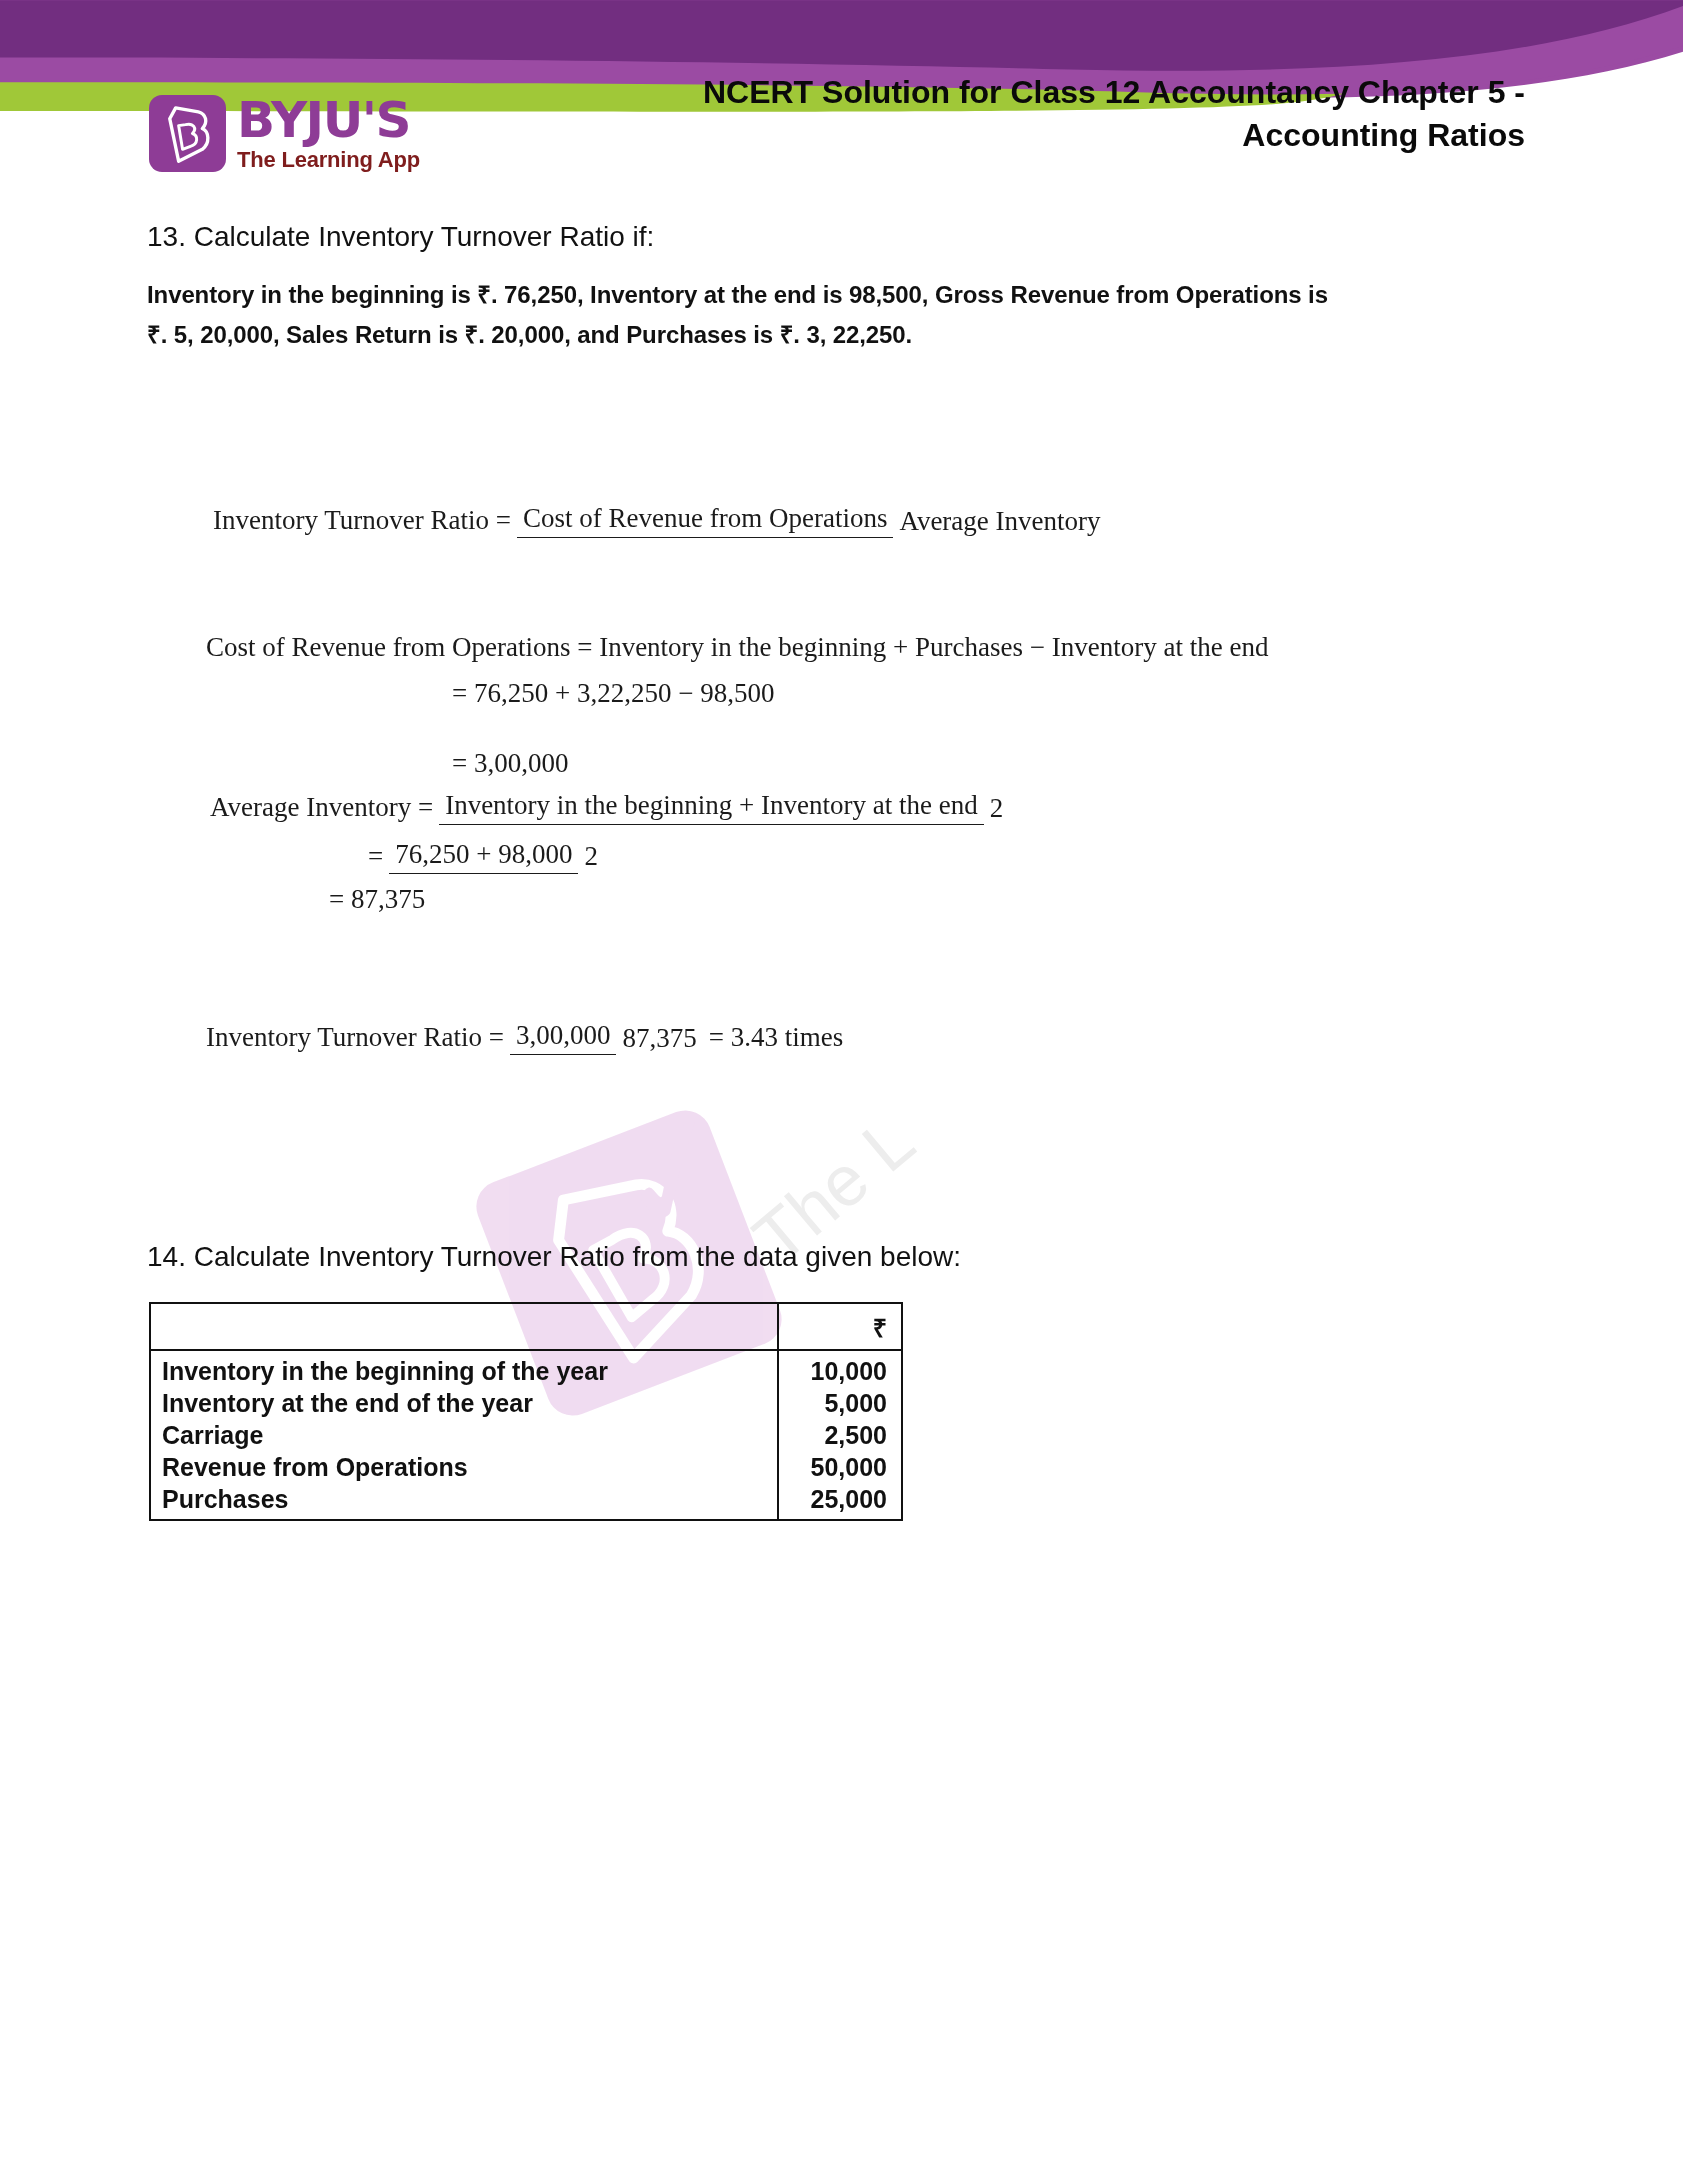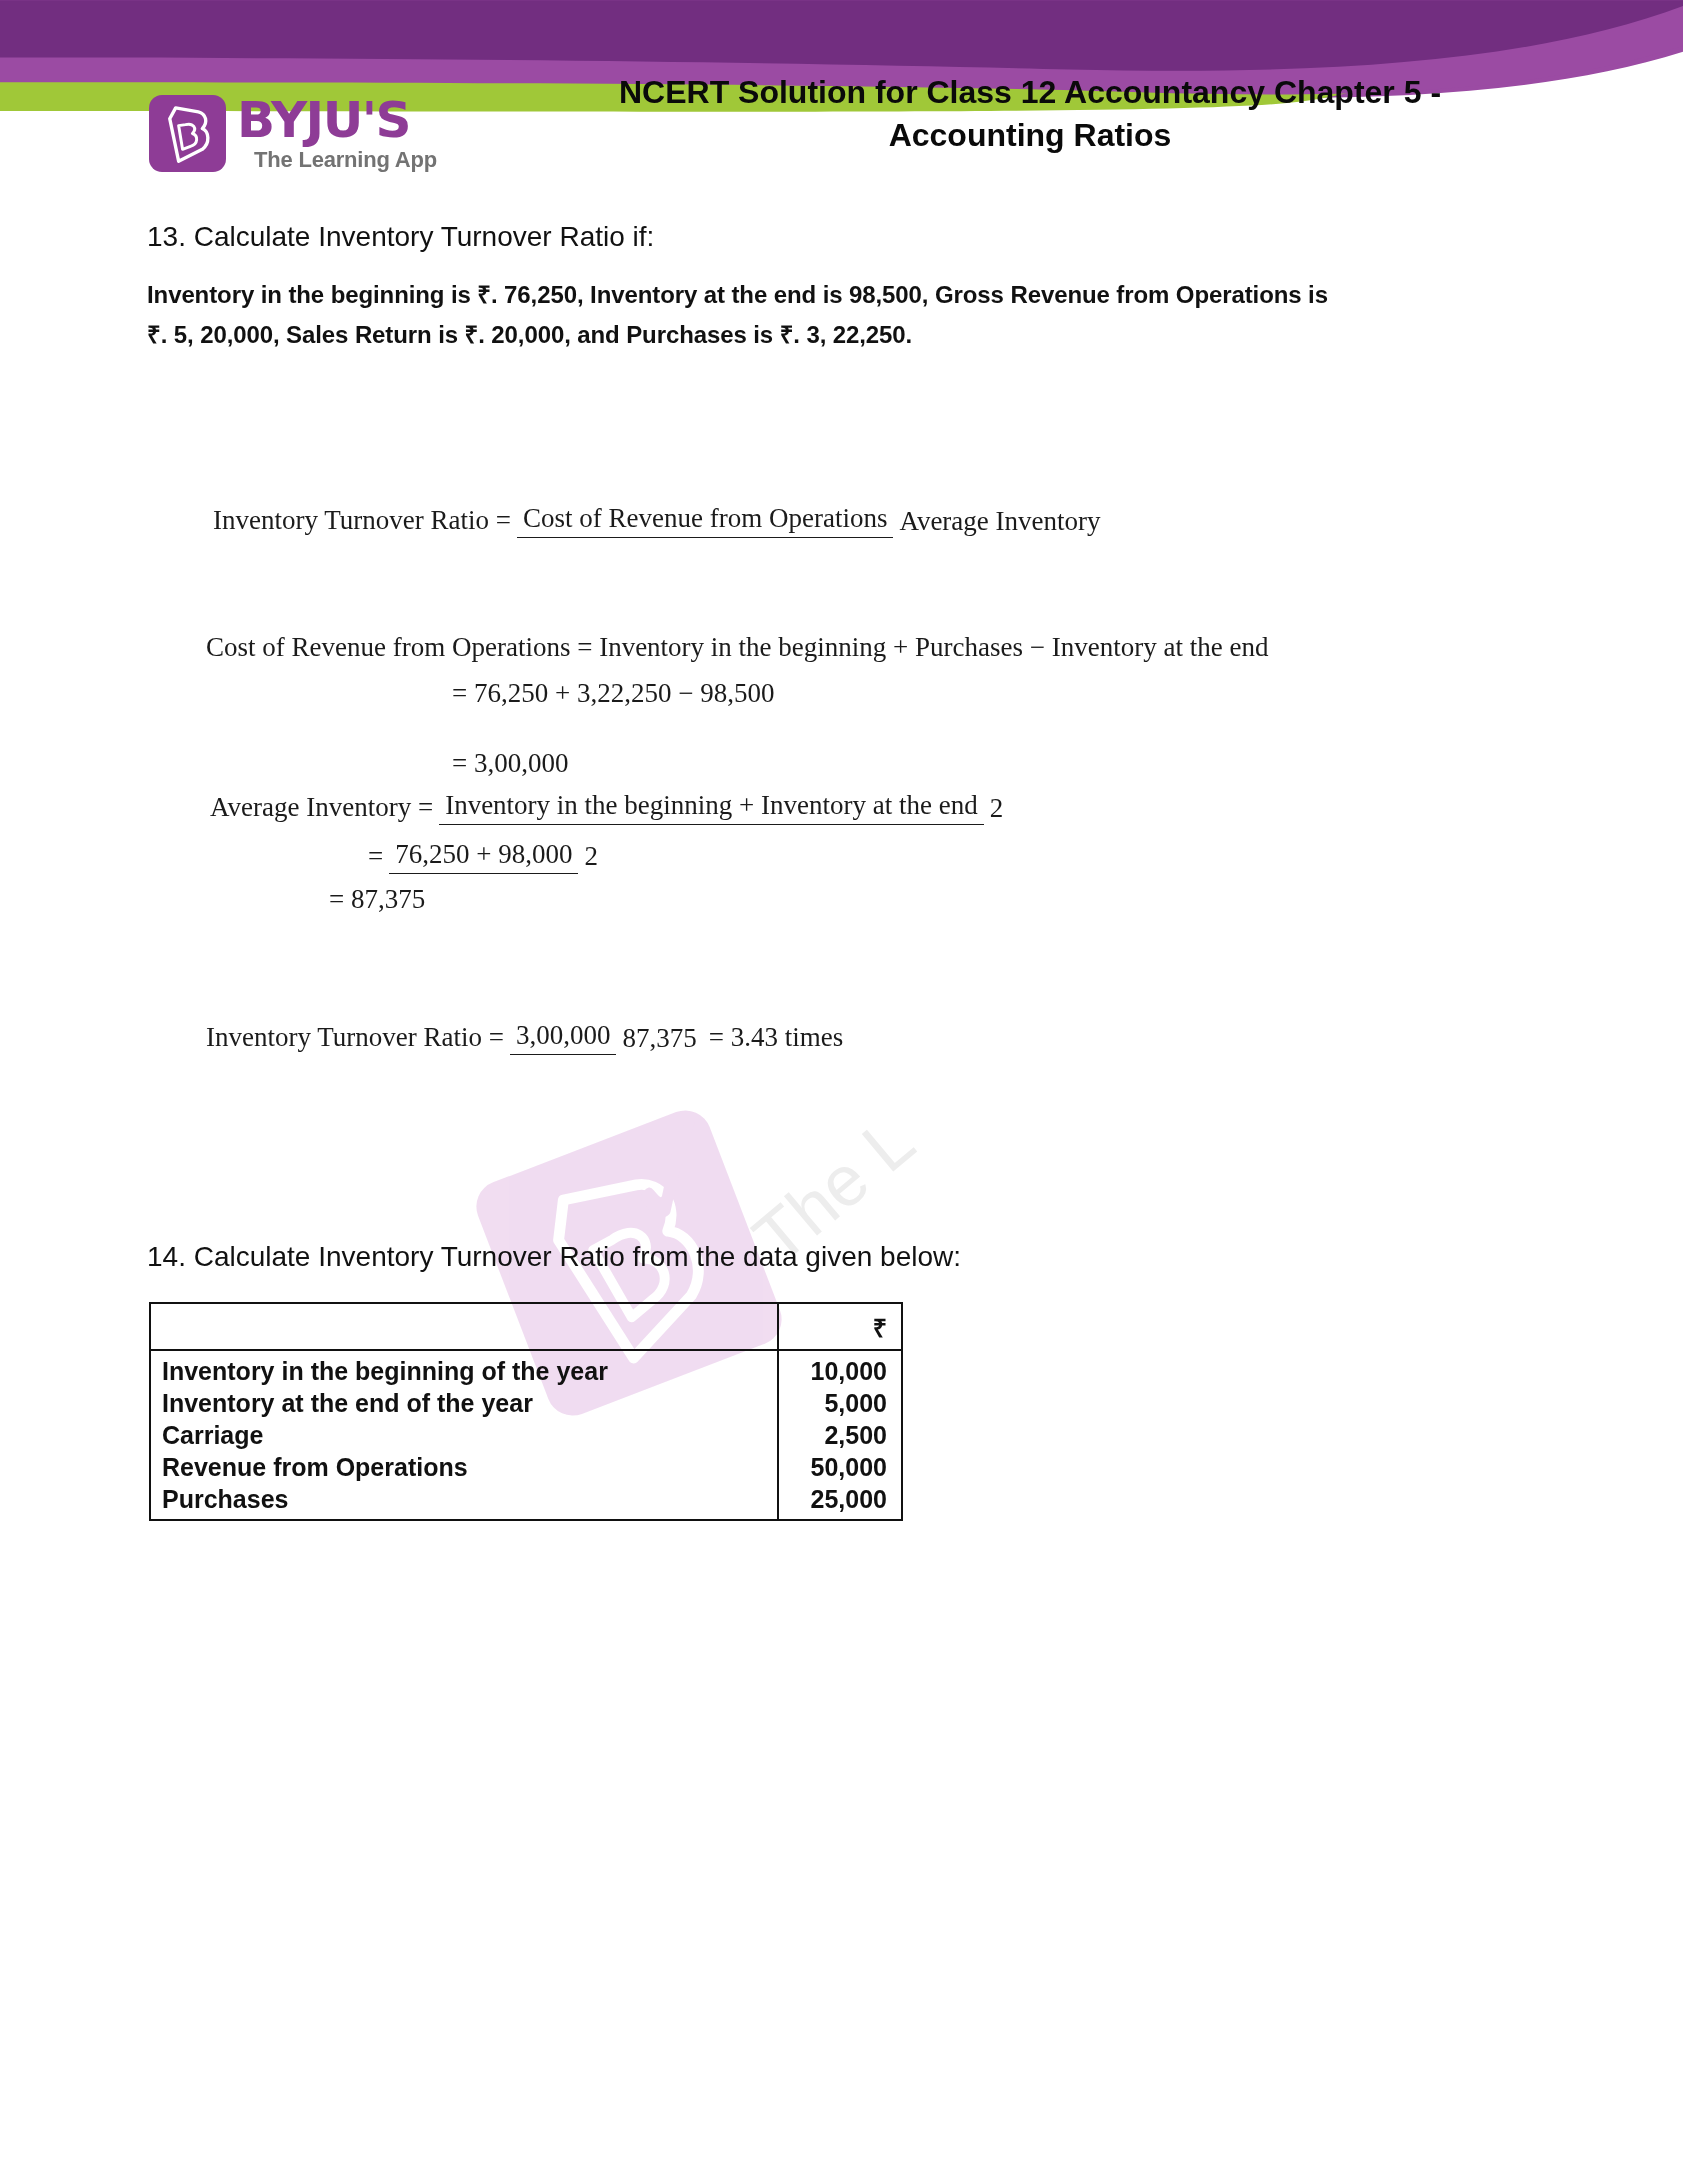--- a/index.html
+++ b/index.html
@@ -63,34 +63,33 @@
     font-weight: bold;
     font-size: 50px;
     letter-spacing: -1.5px;
     color: #8E3C96;
     line-height: 50px;
   }
   .logo-tag {
     font-family: "Liberation Sans", sans-serif;
     font-weight: bold;
     font-size: 22px;
-    color: #737373;
+    color: #7f1d1d;
     line-height: 26px;
     margin-top: 2px;
     letter-spacing: -0.2px;
-    margin-left: 17px;
   }
 
   
   .page-title {
     position: absolute;
     left: 535px;
     top: 71px;
     width: 990px;
-    text-align: center;
+    text-align: right;
     font-family: "Liberation Sans", sans-serif;
     font-weight: bold;
     font-size: 32px;
     line-height: 43px;
     color: #0a0a0a;
   }
 
   
   .q-head {
     position: absolute;

